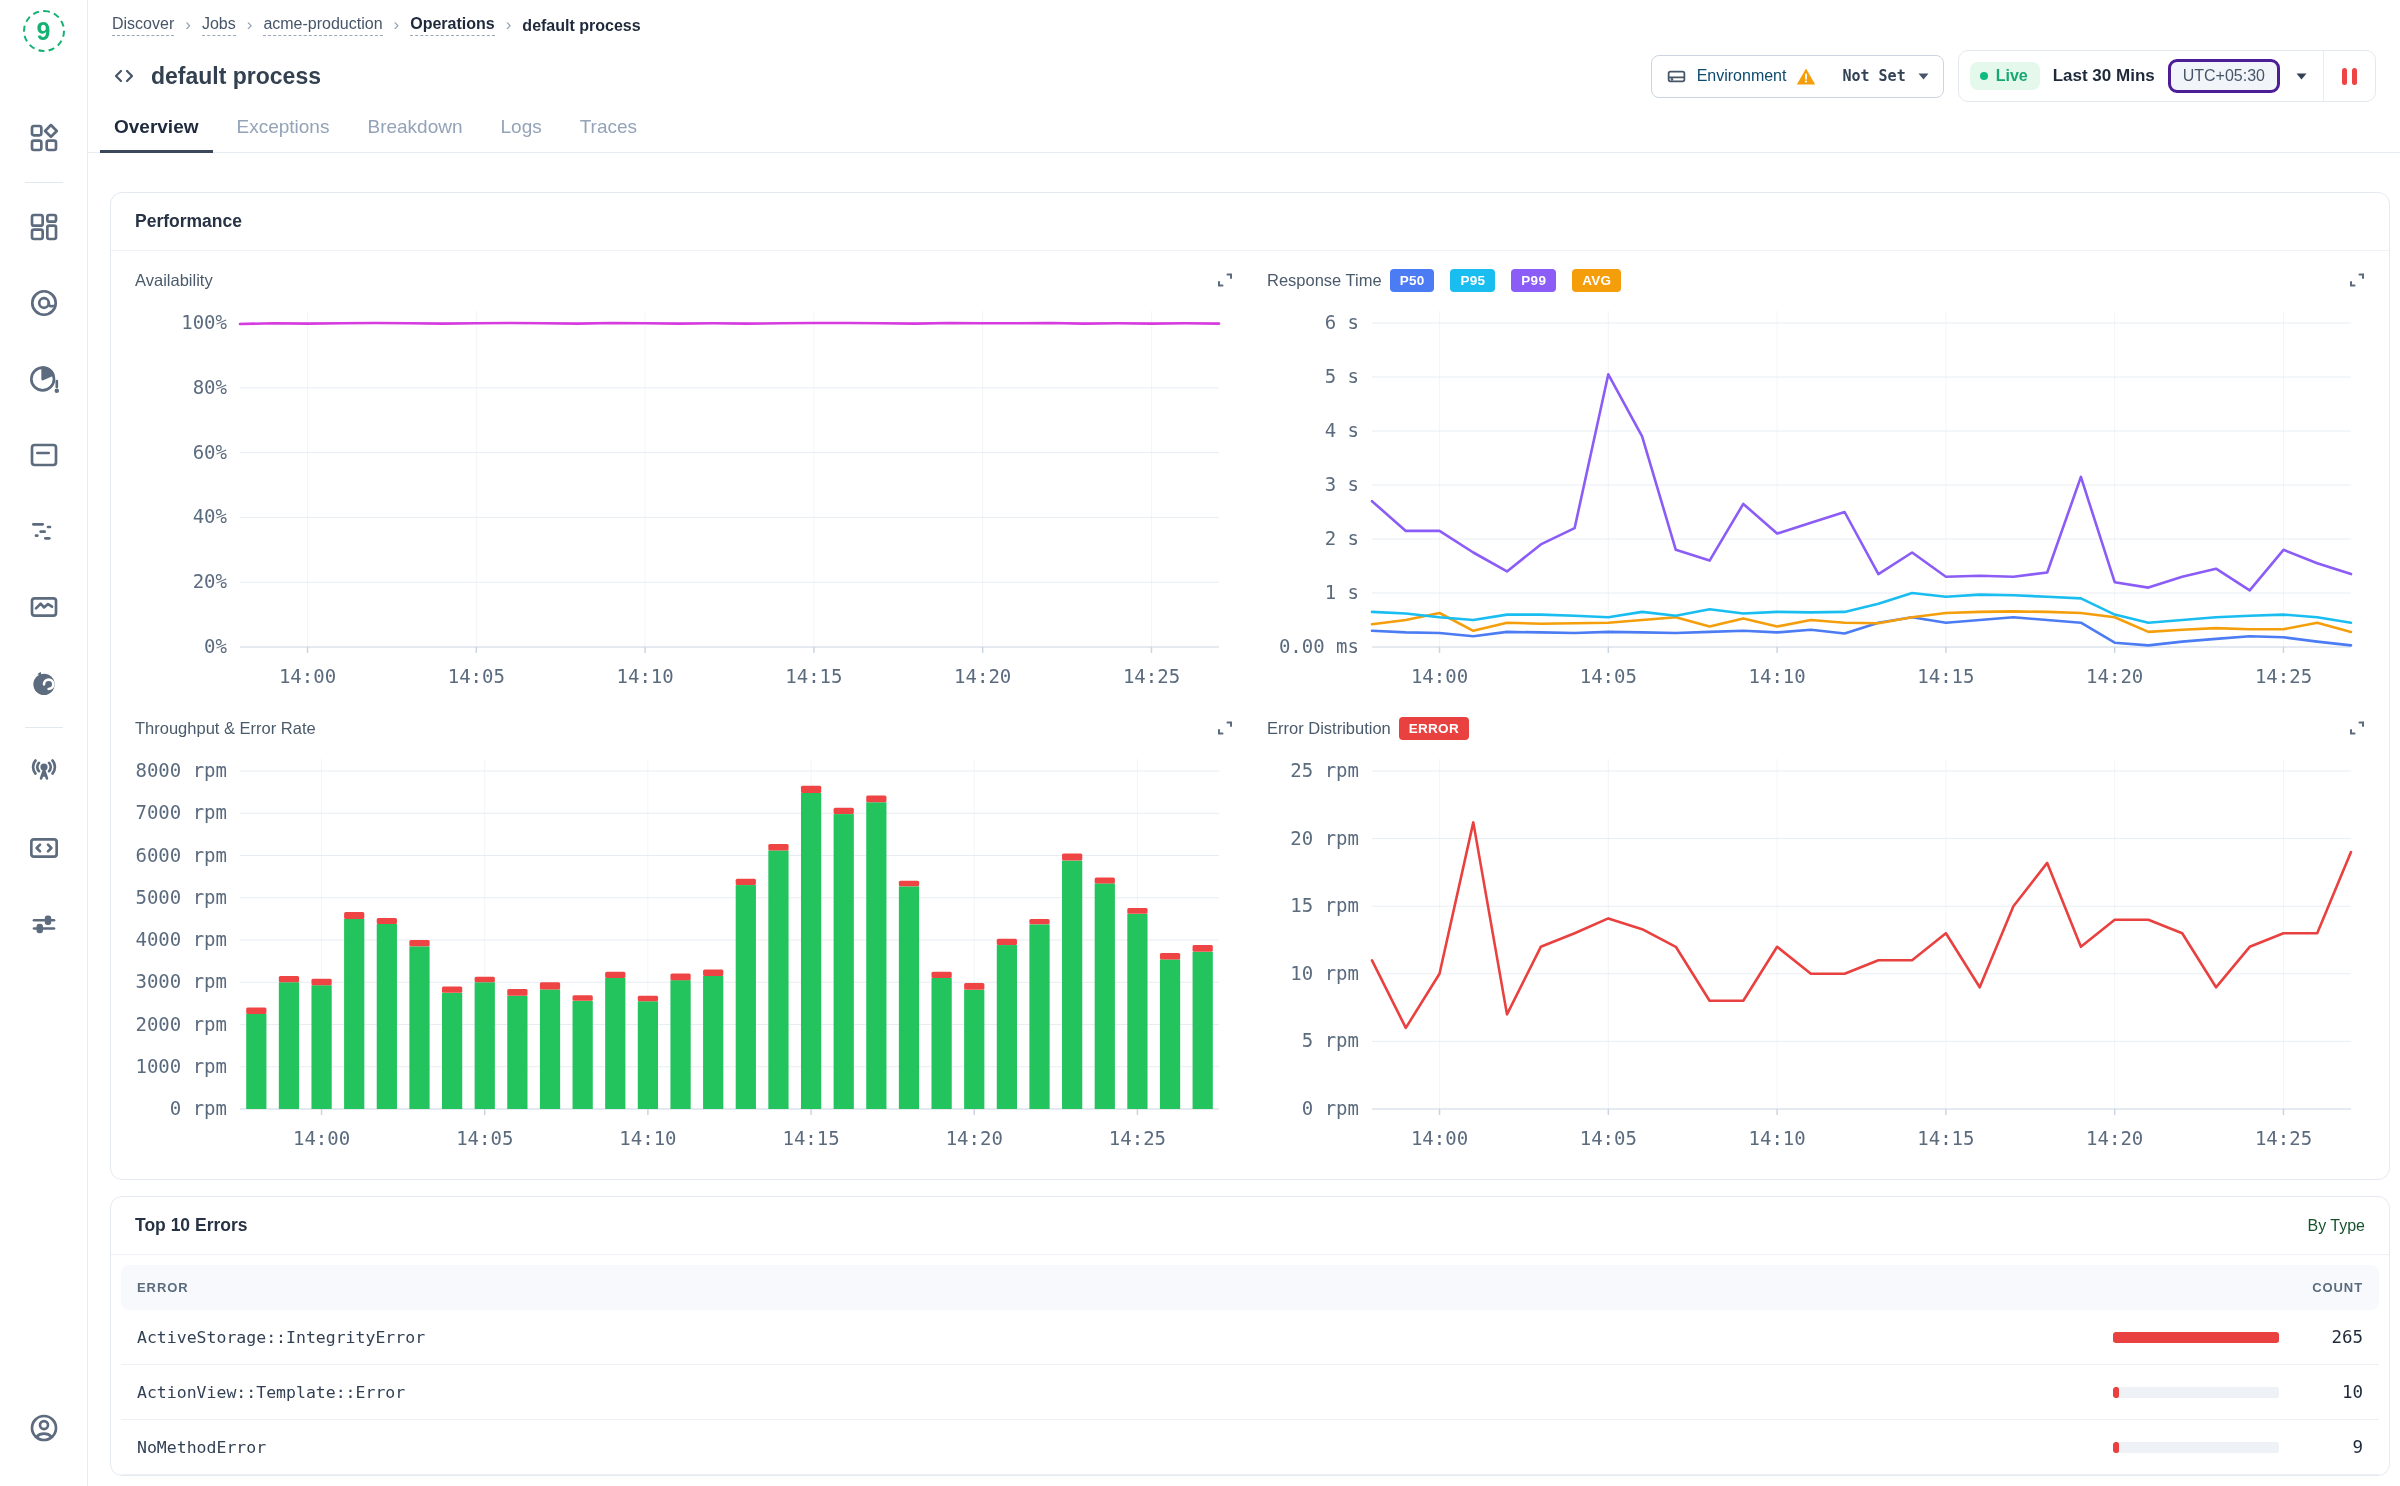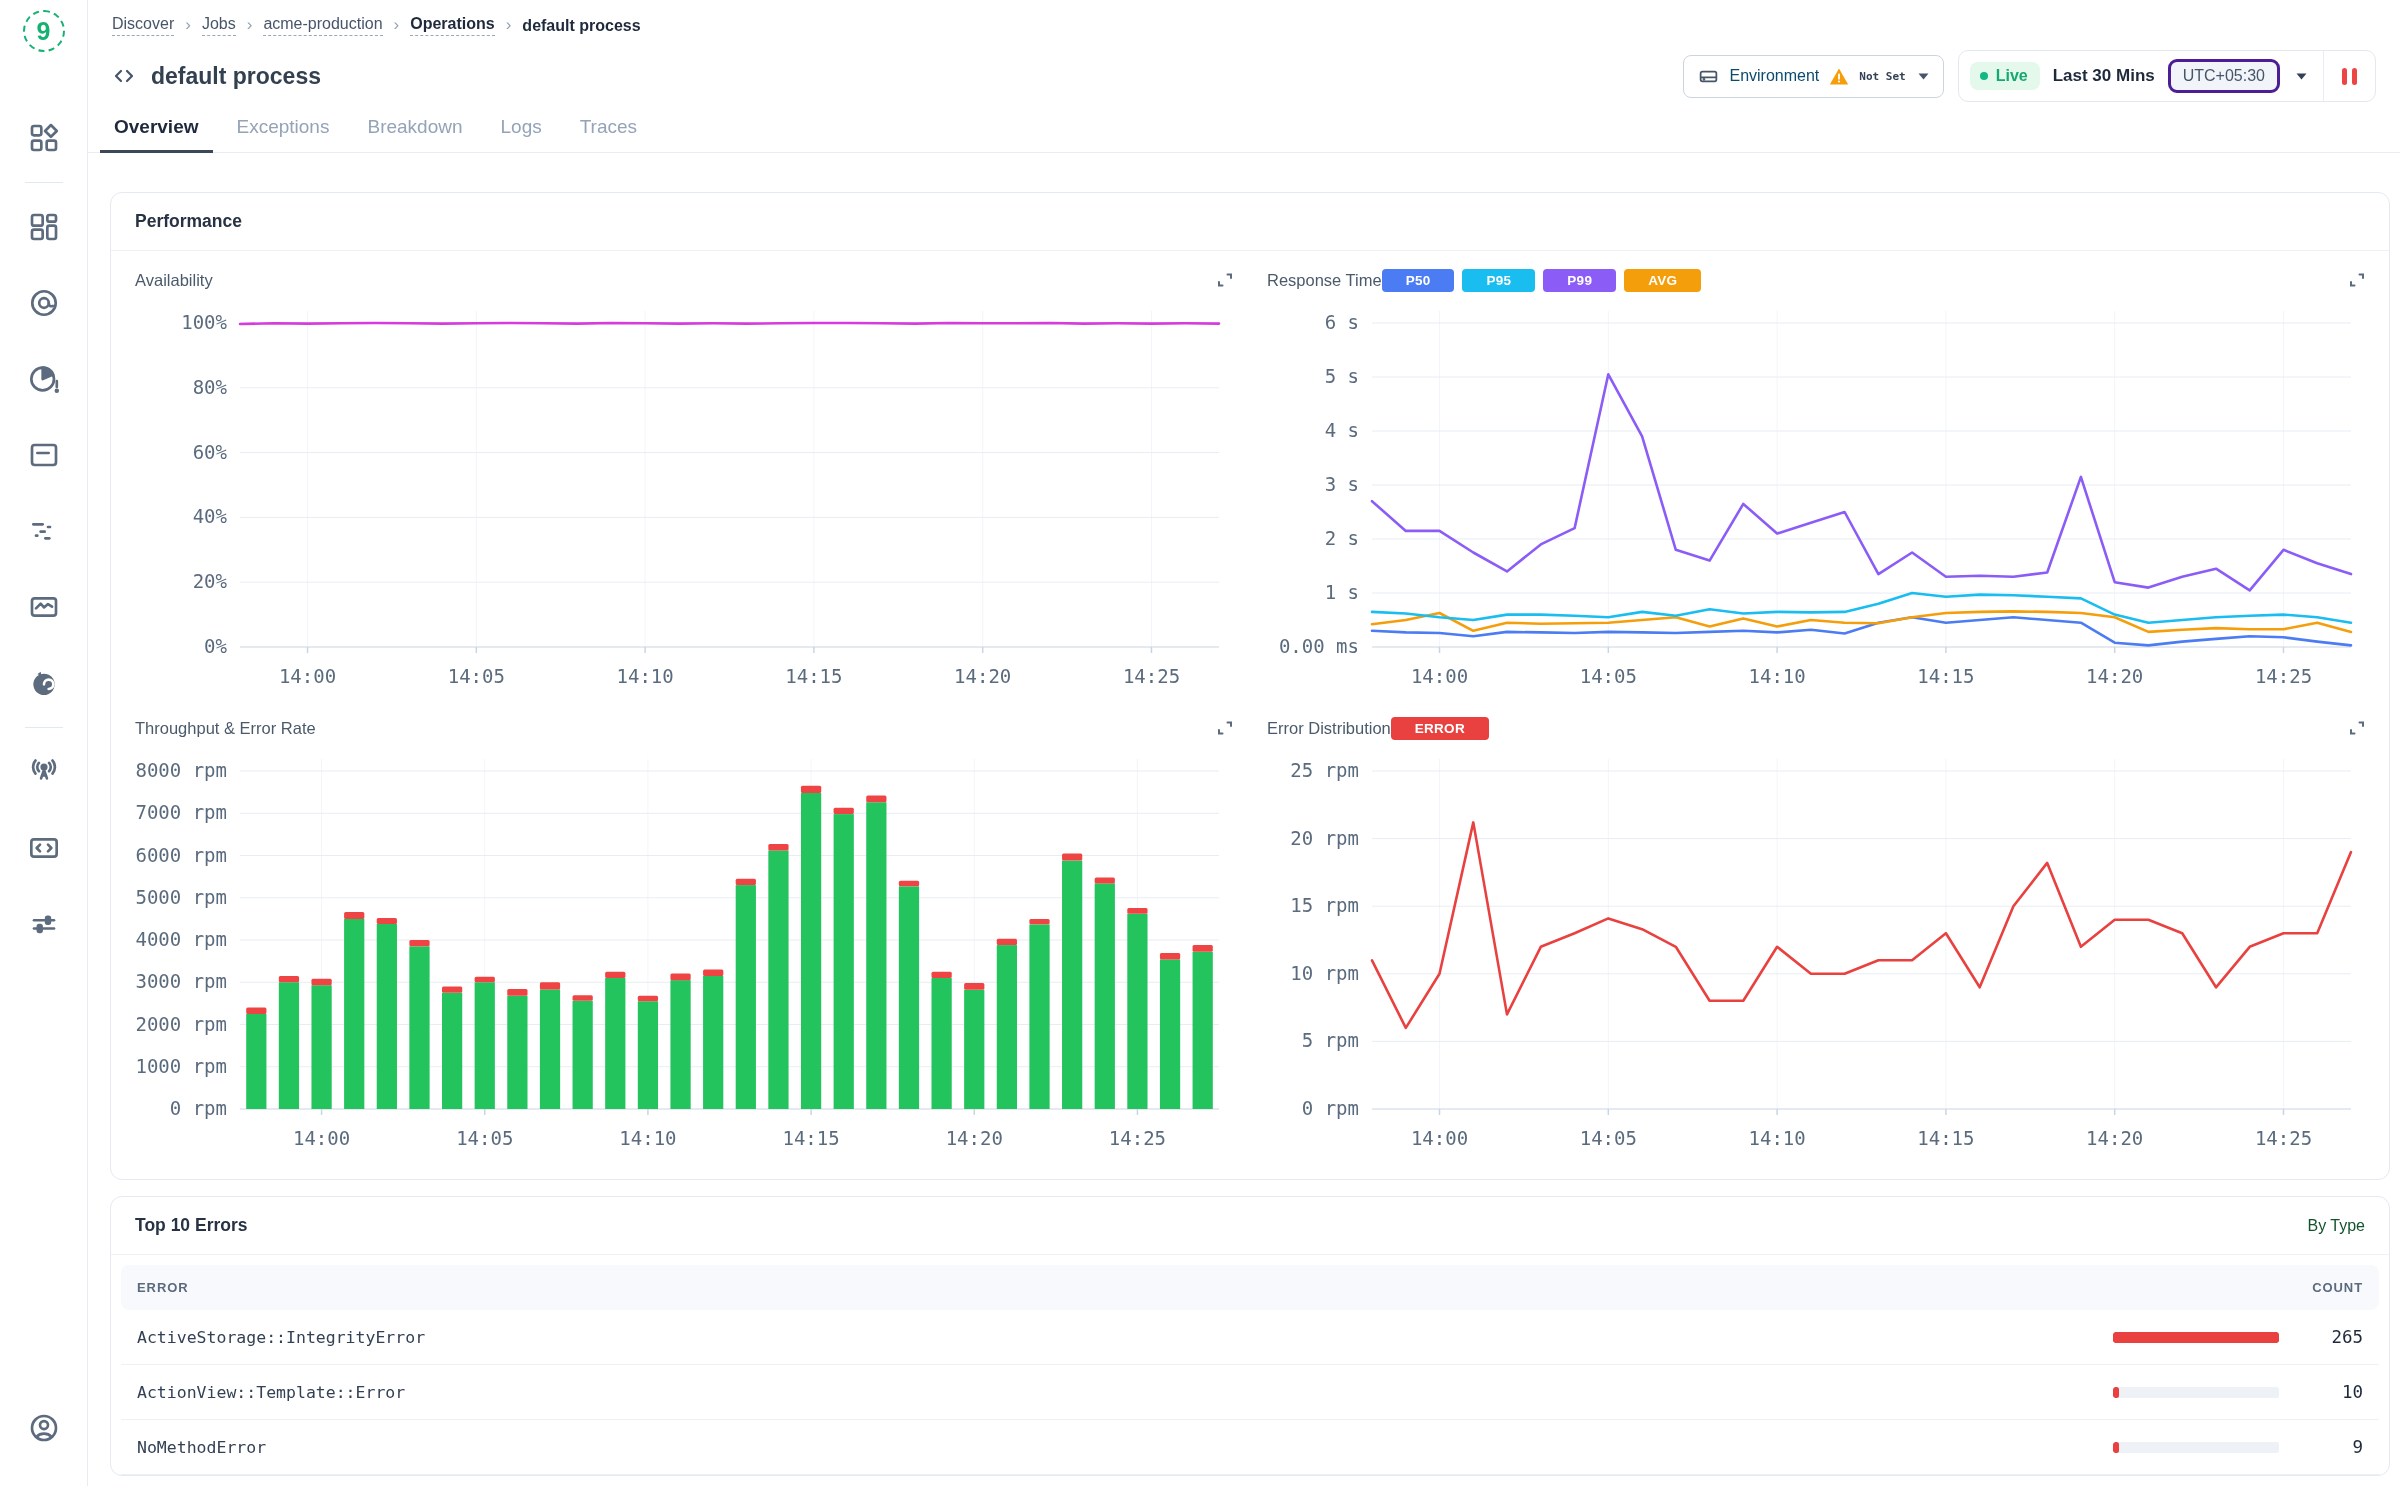--- a/index.html
+++ b/index.html
@@ -22,21 +22,21 @@
   .crumb { cursor:pointer; }
   .crumb.dashed { border-bottom:1.5px dashed #9aa7b8; padding-bottom:2px; }
   .crumb.bold { font-weight:700; color:#1e293b; }
   .crumb-sep { color:#94a3b8; font-size:17px; margin-top:-2px; }
   .title-row { display:flex; align-items:center; padding:12px 24px 0; }
   .code-icon { color:#475569; margin-right:15px; display:flex; }
   .page-title { font-size:23px; font-weight:700; color:#32404f; }
   .controls { margin-left:auto; display:flex; align-items:center; gap:14px; }
   .env-btn { display:flex; align-items:center; gap:10px; border:1px solid #cbd5e1; border-radius:8px; padding:10px 14px; background:#fff; cursor:pointer; }
   .env-label { font-size:16px; color:#0c4a6e; }
-  .env-status { font-family:"DejaVu Sans Mono", monospace; font-weight:700; font-size:11px; color:#334155; }
+  .env-status { font-family:"DejaVu Sans Mono", monospace; font-weight:700; font-size:15px; color:#334155;margin-left:16px; }
   .caret { display:flex; margin-left:2px; }
   .time-group { display:flex; align-items:center; border:1px solid #e4e9f0; border-radius:10px; padding:8px 0 8px 11px; }
   .live-pill { background:#e4f8ec; color:#16a872; font-weight:600; border-radius:8px; padding:5px 12px 5px 10px; display:flex; align-items:center; gap:8px; font-size:16px; }
   .live-dot { width:8px; height:8px; border-radius:50%; background:#10b981; }
   .range-label { font-weight:600; font-size:17px; color:#1e293b; margin:0 13px; }
   .tz-pill { background:#f1f5f9; border:3px solid #4c1d95; border-radius:9px; padding:5px 12px; color:#475569; font-size:16px; }
   .caret-btn { padding:0 16px; cursor:pointer; display:flex; }
   .vdiv { width:1px; align-self:stretch; background:#e9edf3; margin:-8px 0; }
   .pause-btn { display:flex; gap:5px; padding:0 18px; cursor:pointer; }
   .pause-bar { width:5px; height:17px; background:#ef4444; border-radius:2.5px; }
@@ -50,21 +50,21 @@
   .card { border:1px solid #e5eaf0; border-radius:12px; background:#fff; }
   .card + .card { margin-top:16px; }
   .card-header { display:flex; align-items:center; justify-content:space-between; padding:18px 24px; border-bottom:1px solid #eef2f6; }
   .card-title { font-size:17.5px; font-weight:700; color:#273344; }
   .by-type { font-size:16px; color:#14532d; font-weight:500; cursor:pointer; }
 
   .perf-grid { display:grid; grid-template-columns:1100px 1100px; column-gap:32px; row-gap:8px; padding:8px 24px 18px; }
   .panel-head { display:flex; align-items:center; height:42px; }
   .panel-title { font-size:16.5px; color:#4b5a6b; }
   .legend { display:flex; gap:8px; }
-  .badge { color:#fff; font-size:13.5px; font-weight:700; border-radius:4px; padding:4px 24px; letter-spacing:.02em; }
+  .badge { color:#fff; font-size:13.5px; font-weight:700; border-radius:4px; padding:4px 10px; letter-spacing:.02em;margin-left:8px; }
   .expand { margin-left:auto; color:#5d6b7e; cursor:pointer; display:flex; }
   svg.chart { display:block; }
   .tick { font-family:"DejaVu Sans Mono", monospace; font-size:19px; fill:#5b6b7e; }
 
   
   .table-wrap { margin:10px 10px 0; }
   .thead { display:flex; background:#f7f9fc; border-radius:8px; padding:15px 16px; color:#5b6b7e; font-size:13px; font-weight:700; letter-spacing:.07em; }
   .th-error { flex:1; }
   .th-count { width:250px;text-align:right; }
   .trow { display:flex; align-items:center; padding:17px 16px; border-bottom:1px solid #edf1f6; cursor:pointer; }

